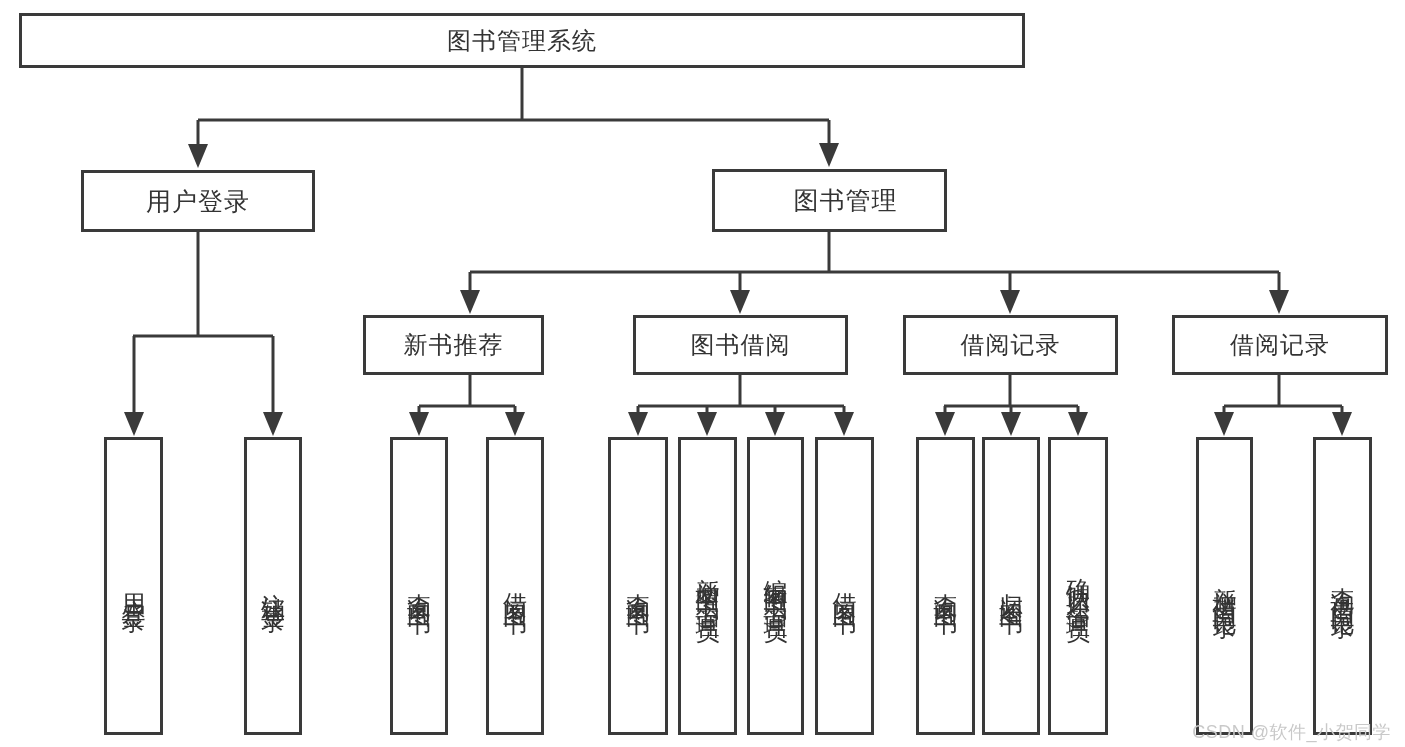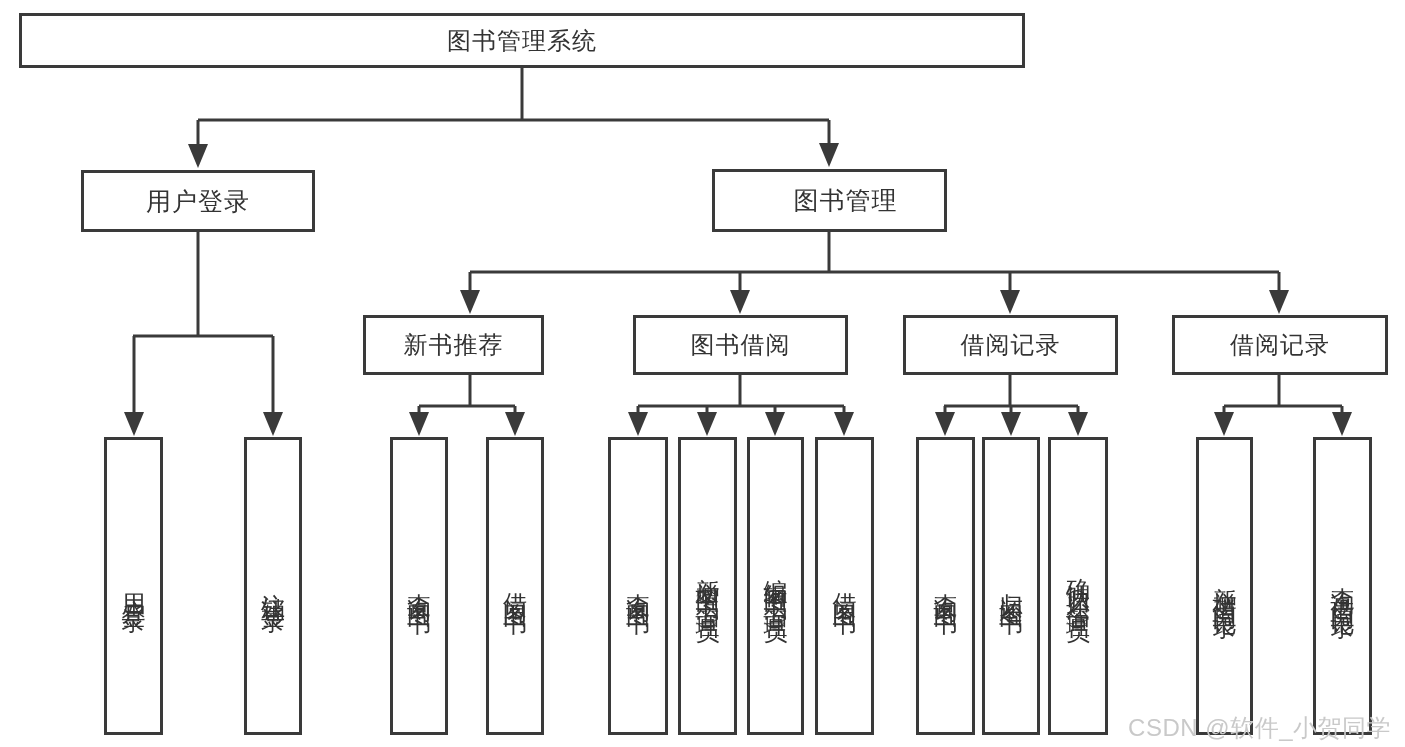--- a/index.html
+++ b/index.html
@@ -35,21 +35,21 @@
     text-orientation: mixed;
     font-size: 24px;
     letter-spacing: 6px;
     line-height: 1;
     color: #333333;
   }
   .watermark {
     position: absolute;
     right: 14px;
     bottom: 3px;
-    font-size: 24px;
+    font-size: 18px;
     color: #c9c9c9;
     letter-spacing: 0.5px;
     white-space: nowrap;
     z-index: 3;
   }
 </style>
 </head>
 <body>
 
 <div class="canvas">

